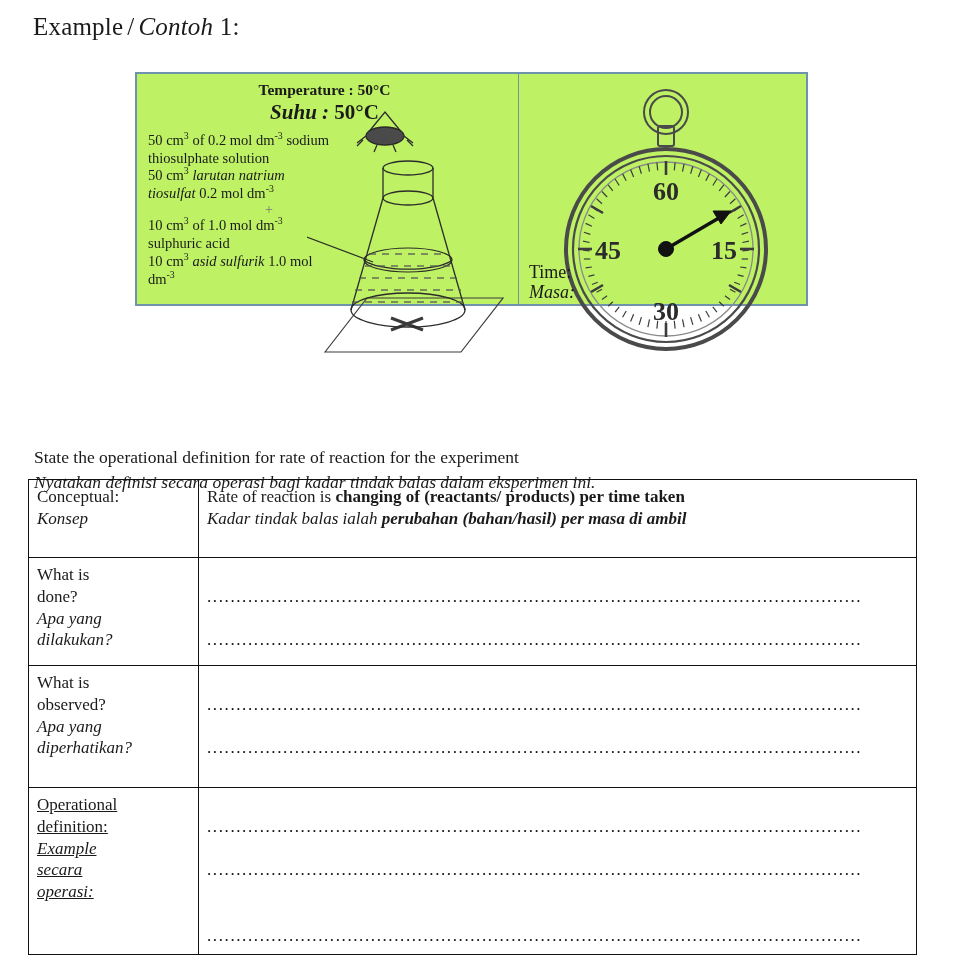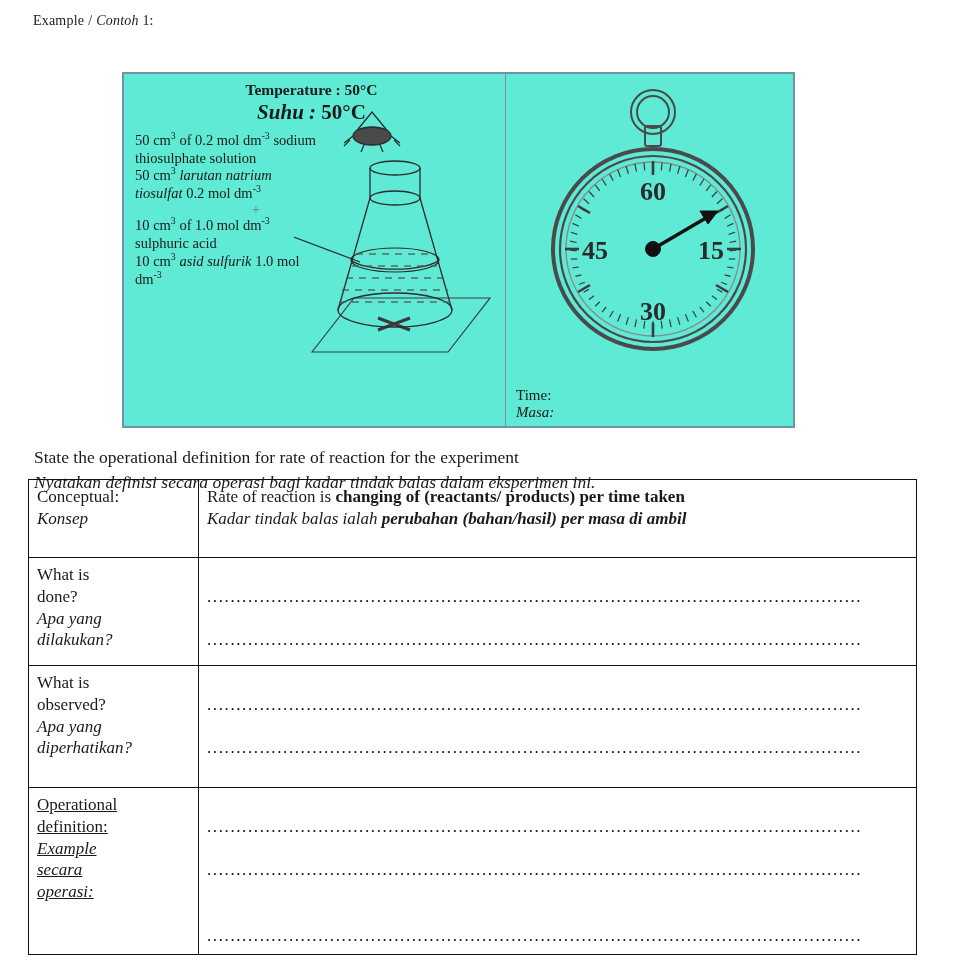--- a/index.html
+++ b/index.html
@@ -9,32 +9,32 @@
     font-family:"Liberation Serif", serif;
     color:#1a1a1a;
     position:relative;
     overflow:hidden;
   }
   .page{position:relative;width:957px;height:962px;}
 
   
   .heading{
     position:absolute;left:33px;top:13px;
-    font-size:14px;letter-spacing:.2px;white-space:nowrap;
+    font-size:25px;letter-spacing:.2px;white-space:nowrap;
   }
   .heading .en{font-style:normal;}
   .heading .sep{padding:0 4px;}
   .heading .ms{font-style:italic;}
 
   
   .figure{
-    position:absolute;left:122px;top:72px;
-    width:673px;height:356px;
+    position:absolute;left:135px;top:72px;
+    width:673px;height:234px;
     border:2px solid #6f93ad;
-    background:#5eead4;
+    background:#bef264;
     box-sizing:border-box;
   }
   .fig-divider{
     position:absolute;left:381px;top:0;width:1px;height:100%;
     background:#7d8f9c;
   }
   .panel-left{position:absolute;left:0;top:0;width:381px;height:100%;}
   .panel-right{position:absolute;left:382px;top:0;right:0;height:100%;}
 
   
@@ -58,21 +58,21 @@
 
   
   .flask-wrap{position:absolute;left:170px;top:28px;width:205px;height:280px;}
   .flask-wrap svg{display:block;}
 
   
   .watch-wrap{position:absolute;left:12px;top:8px;width:270px;height:275px;}
   .watch-wrap svg{display:block;}
   .time-label{
     position:absolute;left:10px;bottom:-2px;
-    font-size:15px;line-height:1.12;
+    font-size:18px;line-height:1.12;
   }
   .time-label .ms{font-style:italic;}
   .time-clip{height:24px;overflow:hidden;}
 
   
   .question{
     position:absolute;left:34px;top:414px;width:860px;
     font-size:17.5px;line-height:1.42;margin-top:31px;
   }
   .question .ms{font-style:italic;}

